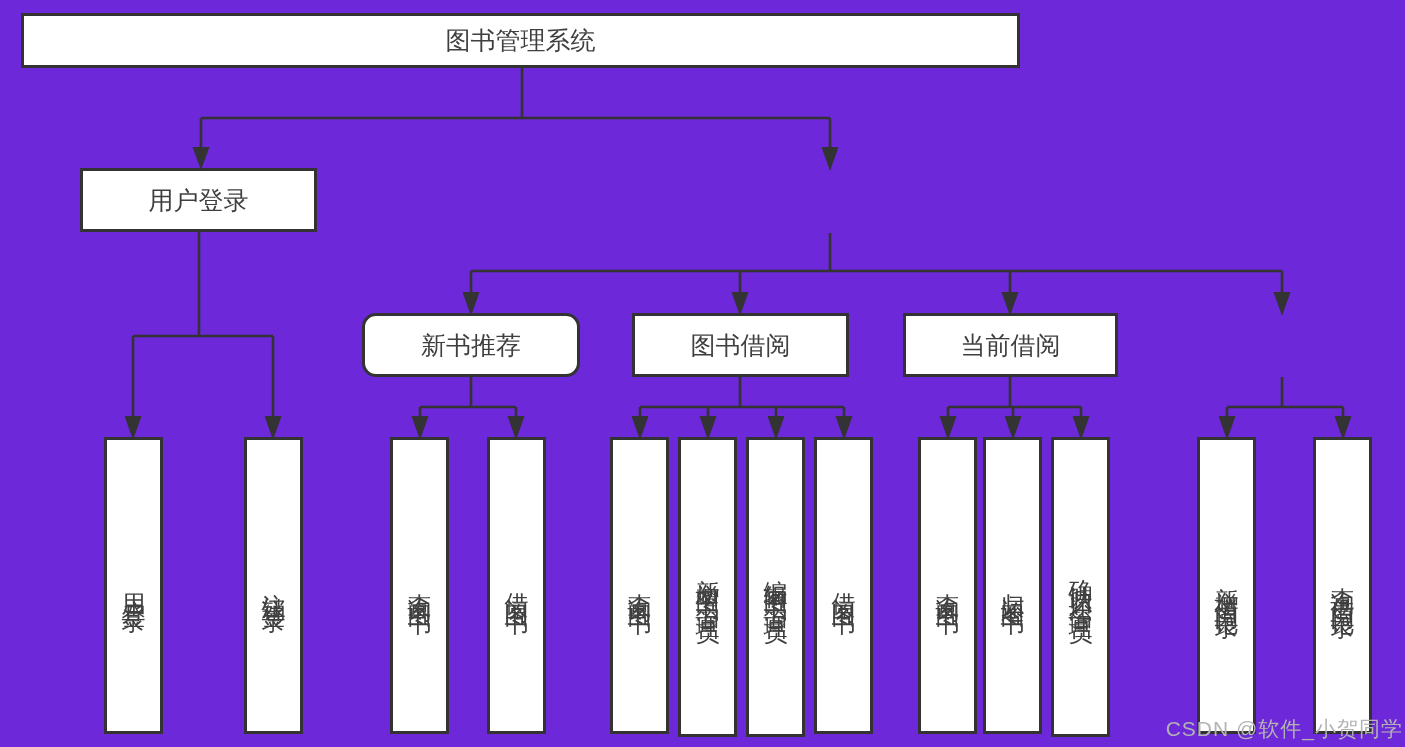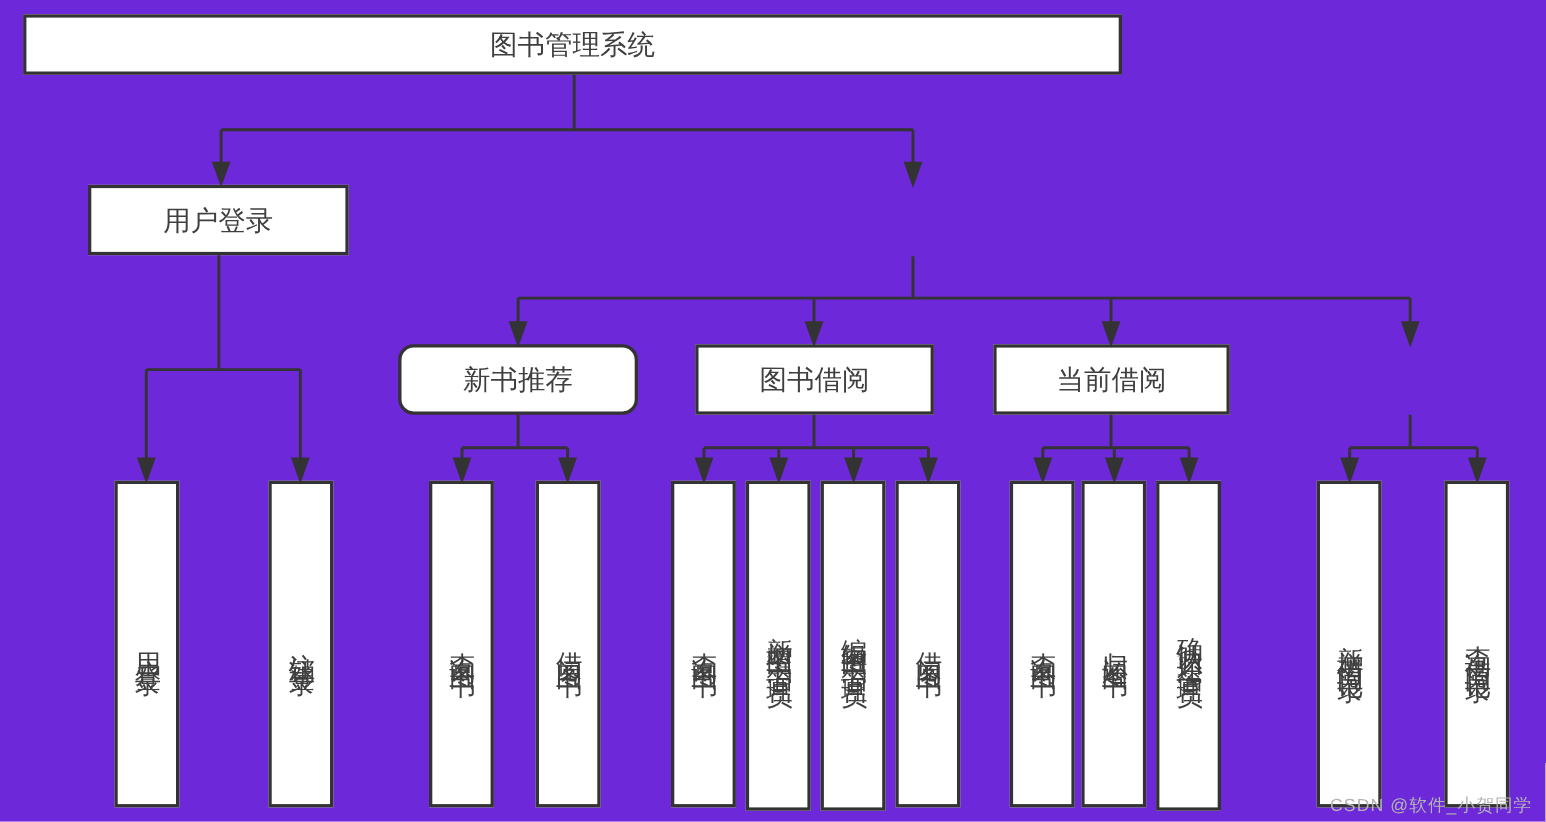--- a/index.html
+++ b/index.html
@@ -37,23 +37,23 @@
   }
   .vbox {
     writing-mode: vertical-rl;
     text-orientation: mixed;
     font-size: 24px;
     letter-spacing: 6px;
     white-space: normal;
   }
   .watermark {
     position: absolute;
-    right: 12px;
+    right: 2px;
     bottom: 4px;
-    font-size: 16px;
+    font-size: 21px;
     letter-spacing: 1px;
     color: #b3b3b3;
     z-index: 6;
   }
 </style>
 </head>
 <body>
 
 <div class="stage">
 

